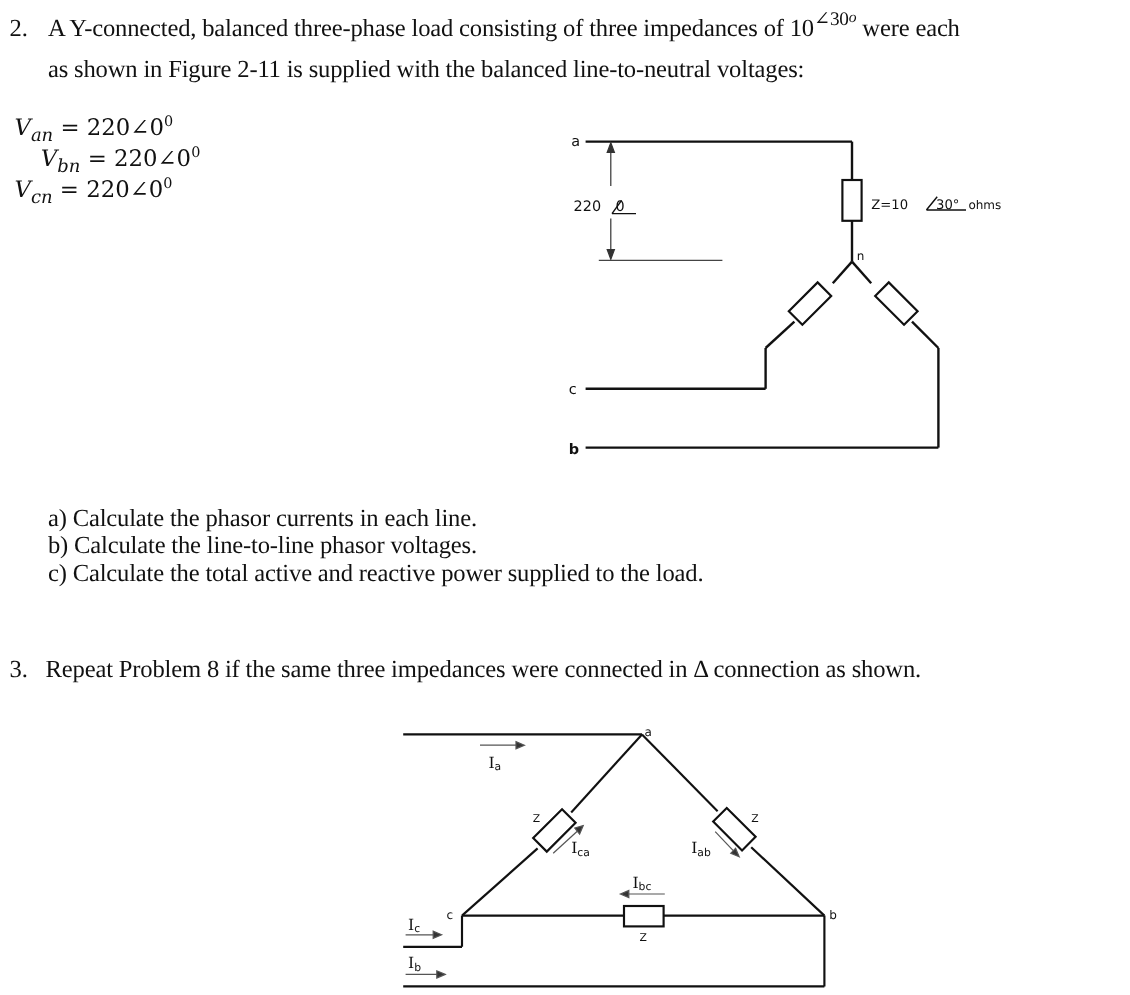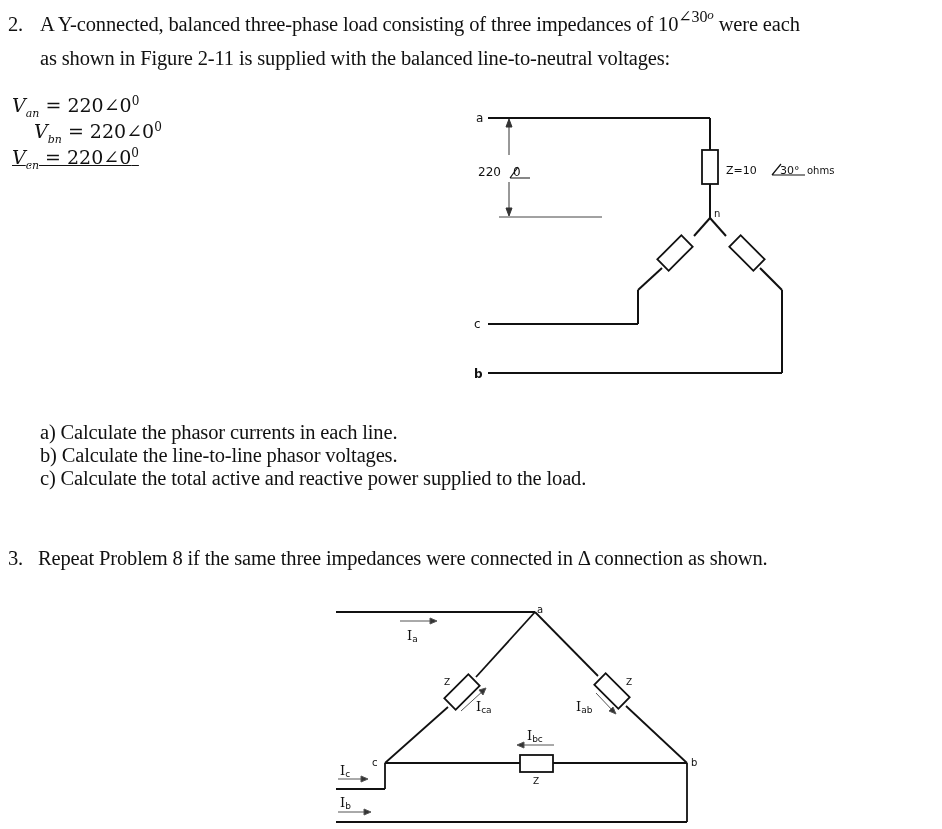--- a/index.html
+++ b/index.html
@@ -7,42 +7,42 @@
            font-family: "Liberation Serif", "DejaVu Serif", serif; color: #111; }
     .abs { position: absolute; white-space: nowrap; }
     .txt { font-size: 20.5px; line-height: 24px; letter-spacing: -0.15px; }
     .q2-num { left: 8px; top: 12px; }
     .q2-line1 { left: 40px; top: 12px; }
     .q2-line2 { left: 40px; top: 30px; margin-top: 16px; }
     .sup { font-size: 16px; position: relative; top: -9px; }
     .ang { font-size: 16px; position: relative; top: -9px; }
     .eq { font-family: "DejaVu Serif", serif; font-size: 19px; line-height: 22px; }
     .eq i { font-style: italic; }
-    .eq sub { font-size: 11px; font-style: italic; text-align: right; }
+    .eq sub { font-size: 15px; font-style: italic; text-align: right; }
     .eq sup { font-size: 12px; }
     .eq-row { left: 12px; }
     .parts { left: 40px; }
     .q3 { left: 8px; top: 546px; }
     svg { position: absolute; left: 0; top: 0; }
     .lbl { font-family: "DejaVu Sans", sans-serif; font-size: 12px; fill: #111; }
     .lbl-s { font-family: "DejaVu Sans", sans-serif; font-size: 9px; fill: #111; }
     .lbl-ser { font-family: "DejaVu Serif", serif; font-size: 13px; fill: #111; }
   </style>
 </head>
 <body>
 
 <div class="abs txt q2-num">2.</div>
 <div class="abs txt q2-line1">
   <span>A Y-connected, balanced three-phase load consisting of three impedances of 10</span><span class="ang">∠30</span><span class="sup" style="font-style:italic;font-size:13px;top:-12px;">o</span><span> were each</span>
 </div>
 <div class="abs txt q2-line2">as shown in Figure 2-11 is supplied with the balanced line-to-neutral voltages:</div>
 
 <div class="abs eq eq-row" style="top:90px;"><i>V</i><sub>an</sub><span> = 220∠0</span><sup>0</sup></div>
 <div class="abs eq eq-row" style="top:116px;margin-left:22px;"><i>V</i><sub>bn</sub><span> = 220∠0</span><sup>0</sup></div>
-<div class="abs eq eq-row" style="top:142px;text-decoration:underline;"><i>V</i><sub>cn</sub><span> = 220∠0</span><sup>0</sup></div>
+<div class="abs eq eq-row" style="top:142px;"><i>V</i><sub>cn</sub><span> = 220∠0</span><sup>0</sup></div>
 
 <div class="abs txt parts" style="top:420px;">a) Calculate the phasor currents in each line.</div>
 <div class="abs txt parts" style="top:443px;">b) Calculate the line-to-line phasor voltages.</div>
 <div class="abs txt parts" style="top:466px;">c) Calculate the total active and reactive power supplied to the load.</div>
 
 <div class="abs txt q3">
   <span>3.</span>&nbsp;&nbsp;&nbsp;<span>Repeat Problem 8 if the same three impedances were connected in Δ connection as shown.</span>
 </div>
 
 <svg width="942" height="829" viewBox="0 0 942 829">

